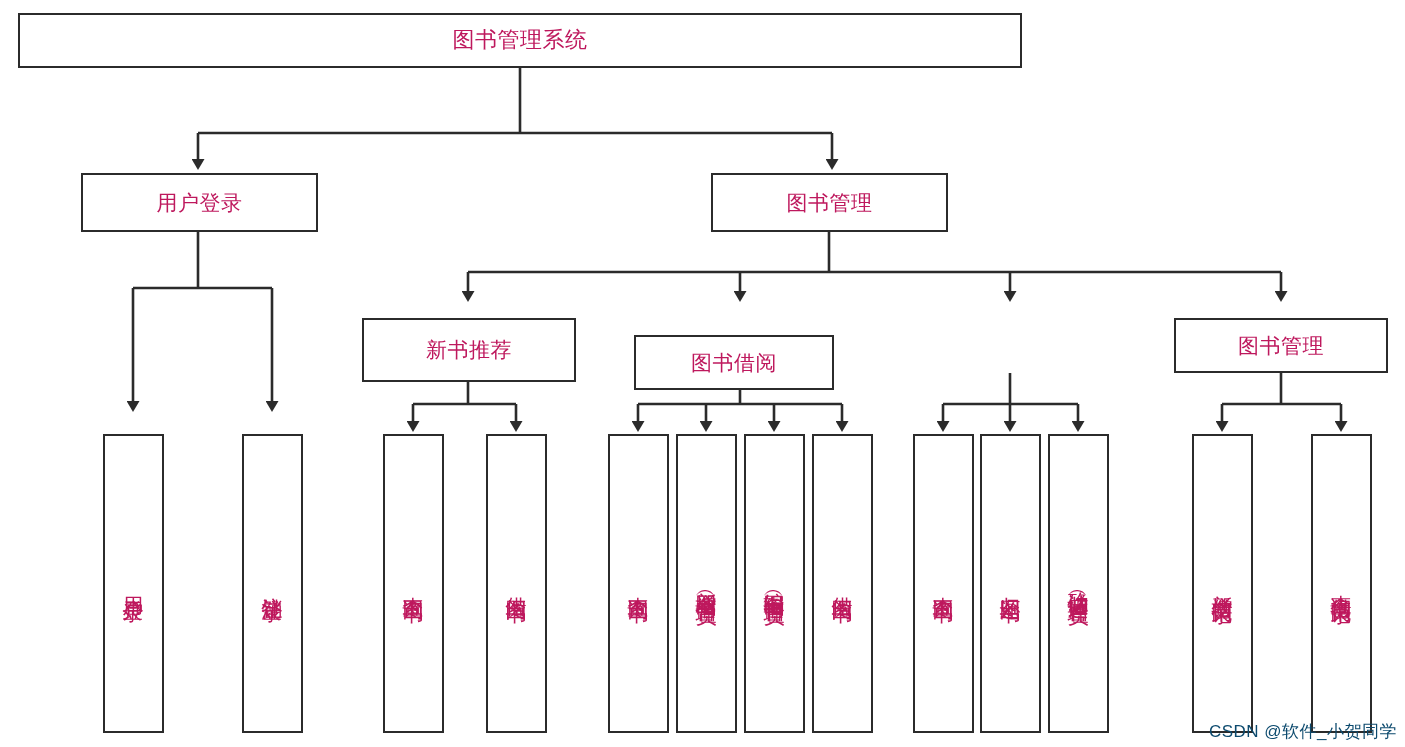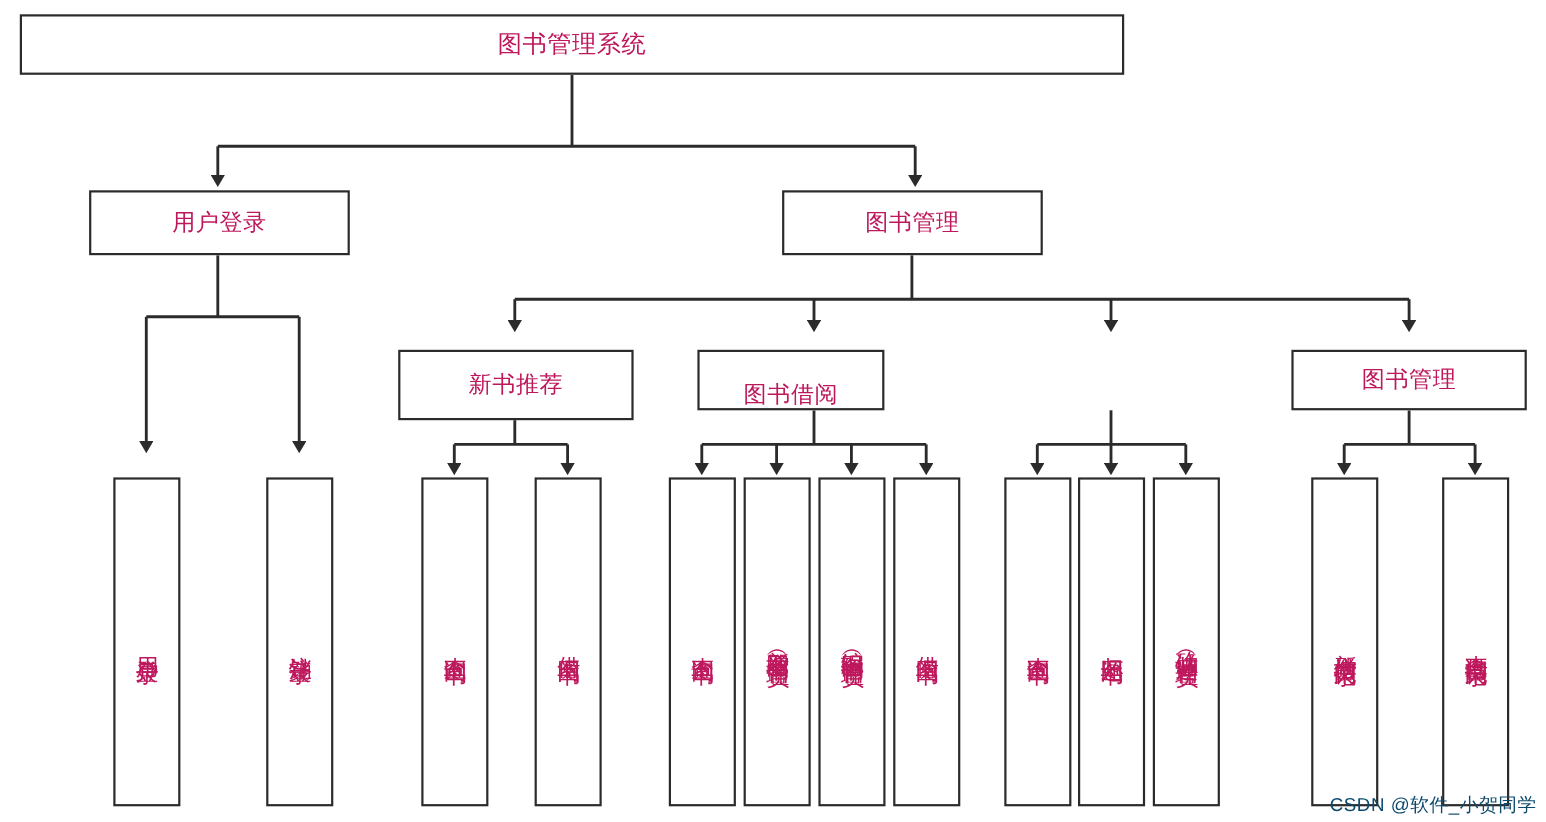--- a/index.html
+++ b/index.html
@@ -134,21 +134,21 @@
   <div class="node h" style="left:81px; top:173px; width:237px; height:59px;">
     <span class="lbl">用户登录</span>
   </div>
   <div class="node h" style="left:711px; top:173px; width:237px; height:59px;">
     <span class="lbl">图书管理</span>
   </div>
 
   <div class="node h" style="left:362px; top:318px; width:214px; height:64px;">
     <span class="lbl">新书推荐</span>
   </div>
-  <div class="node h" style="left:634px; top:318px; width:170px; height:55px;align-items:flex-end;">
+  <div class="node h" style="left:634px; top:335px; width:200px; height:55px;">
     <span class="lbl">图书借阅</span>
   </div>
   <div class="node h" style="left:1174px; top:318px; width:214px; height:55px;">
     <span class="lbl">图书管理</span>
   </div>
 
   <div class="node v" style="left:103px; top:434px; width:61px; height:299px;">
     <span class="lbl">用户登录</span>
   </div>
   <div class="node v" style="left:242px; top:434px; width:61px; height:299px;">

